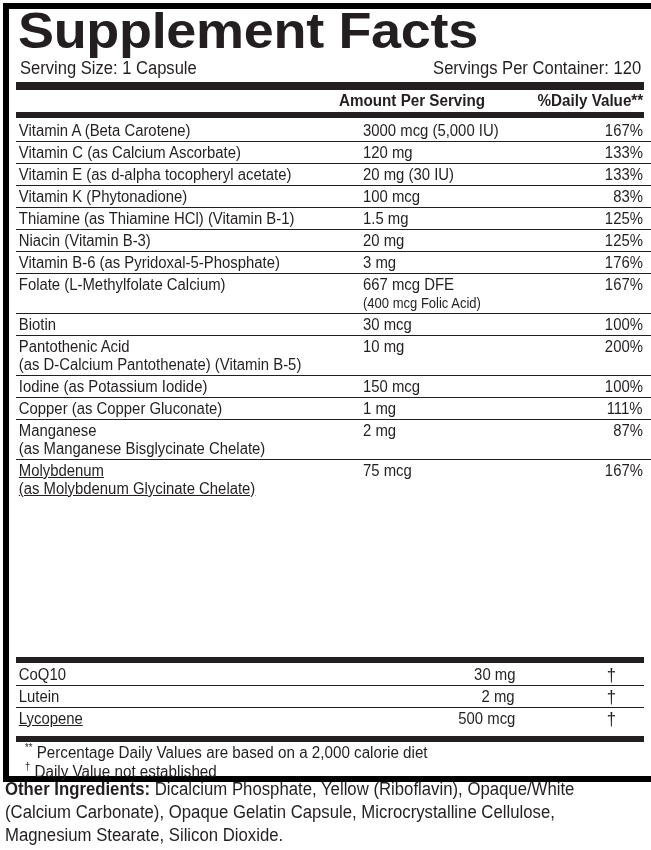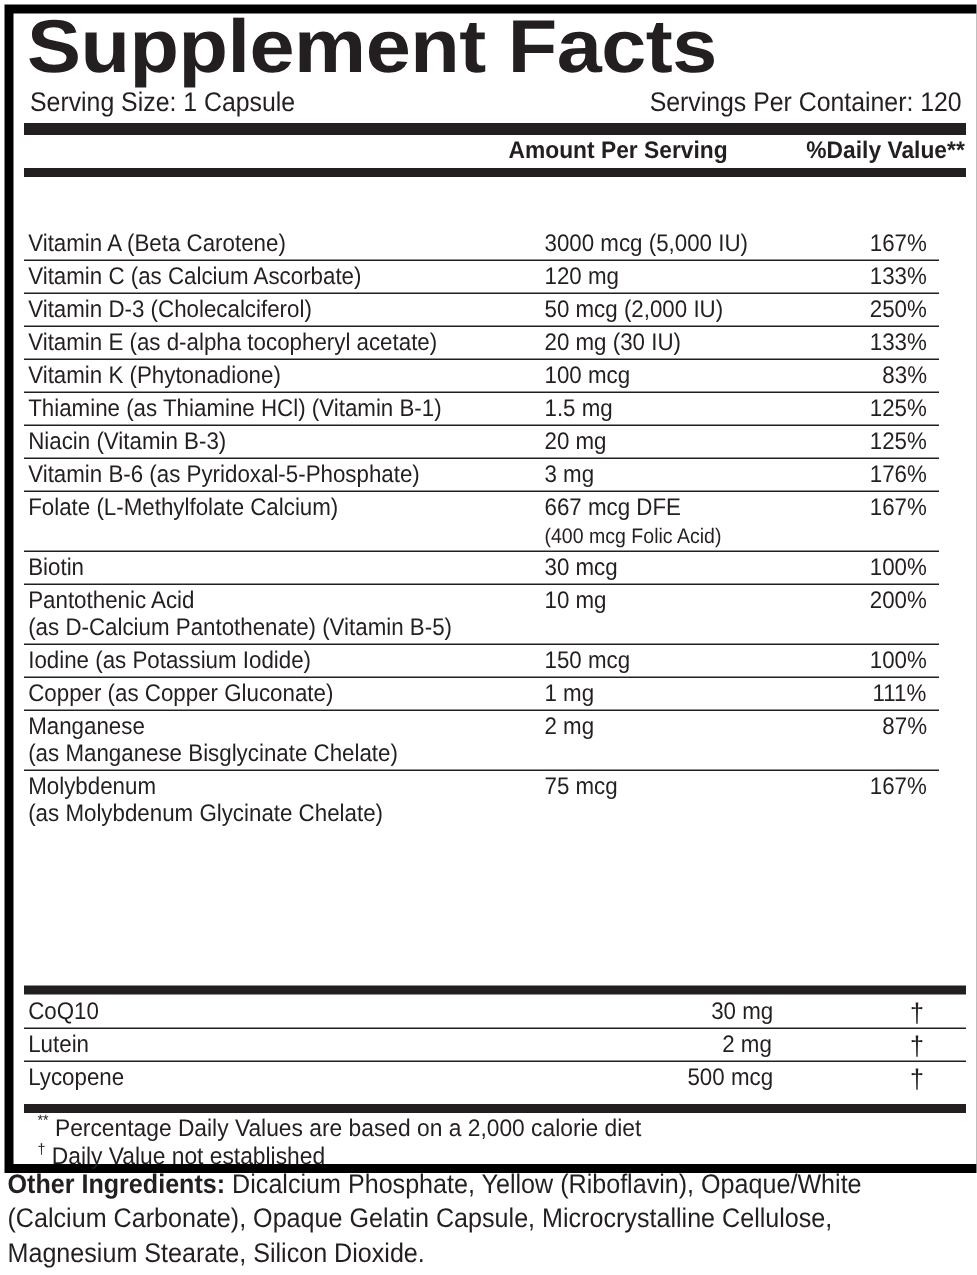--- a/index.html
+++ b/index.html
@@ -6,23 +6,23 @@
   body { width:651px; height:850px; position:relative; overflow:hidden; font-family:"Liberation Sans", sans-serif; color:#231f20; }
   .box { position:absolute; left:3px; top:3px; width:642px; height:767px; border:6px solid #000000; box-sizing:content-box; }
   .title { position:absolute; left:9px; top:-4px; font-size:50px; font-weight:bold; letter-spacing:-0.3px; line-height:52px; transform:scaleX(1.08); transform-origin:left; }
   .serv { position:absolute; top:48px; font-size:18px; line-height:22px; transform:scaleX(0.92); }
   .serv.l { left:11px; transform-origin:left; }
   .serv.r { right:10px; transform-origin:right; }
   .bar { position:absolute; left:7px; right:7px; background:#231f20; }
   .hdr { position:absolute; top:82px; font-size:16px; font-weight:bold; line-height:20px; transform:scaleX(0.95); }
   .hdr.amt { left:330px; transform-origin:left; }
   .hdr.dv { right:8px; transform-origin:right; }
-  .rows { position:absolute; left:7px; right:25px; top:111px;margin-top:32px; }
+  .rows { position:absolute; left:7px; right:0; top:111px; }
   .row { position:relative; border-bottom:1px solid #231f20; font-size:16px; line-height:18px; padding:2px 0 1px 0; }
-  .row:last-child { border-bottom:none; }
+  .row:last-child { border-bottom:none;text-decoration:underline; }
   .row .n { padding-left:3px; transform:scaleX(0.93); transform-origin:left; white-space:nowrap; }
   .row .a { position:absolute; left:347px; top:2px; white-space:nowrap; transform:scaleX(0.93); transform-origin:left; }
   .row .a.ra { left:auto; right:129px; transform-origin:right; }
   .row .d { position:absolute; right:8px; top:2px; transform:scaleX(0.93); transform-origin:right; }
   .row .d.dag { right:28px; font-size:18px; }
   .small { font-size:12px; }
   .rows2 { position:absolute; left:7px; right:7px; top:660px; }
   .foot { position:absolute; left:16px; top:734px; font-size:16px; line-height:19px; transform:scaleX(0.95); transform-origin:left; }
   .foot sup { font-size:10px; vertical-align:top; line-height:10px; }
   .other { position:absolute; left:5px; top:778px; font-size:18px; line-height:23px; width:660px; transform:scaleX(0.93); transform-origin:left; }
@@ -47,27 +47,20 @@
           <div>3000 mcg (5,000 IU)</div>
         </div>
         <div class="d">167%</div>
       </div>
       <div class="row">
         <div class="n"><span>Vitamin C (as Calcium Ascorbate)</span></div>
         <div class="a">
           <div>120 mg</div>
         </div>
         <div class="d">133%</div>
-      </div>
-      <div class="row">
-        <div class="n"><span>Vitamin D-3 (Cholecalciferol)</span></div>
-        <div class="a">
-          <div>50 mcg (2,000 IU)</div>
-        </div>
-        <div class="d">250%</div>
       </div>
       <div class="row">
         <div class="n"><span>Vitamin E (as d-alpha tocopheryl acetate)</span></div>
         <div class="a">
           <div>20 mg (30 IU)</div>
         </div>
         <div class="d">133%</div>
       </div>
       <div class="row">
         <div class="n"><span>Vitamin K (Phytonadione)</span></div>

